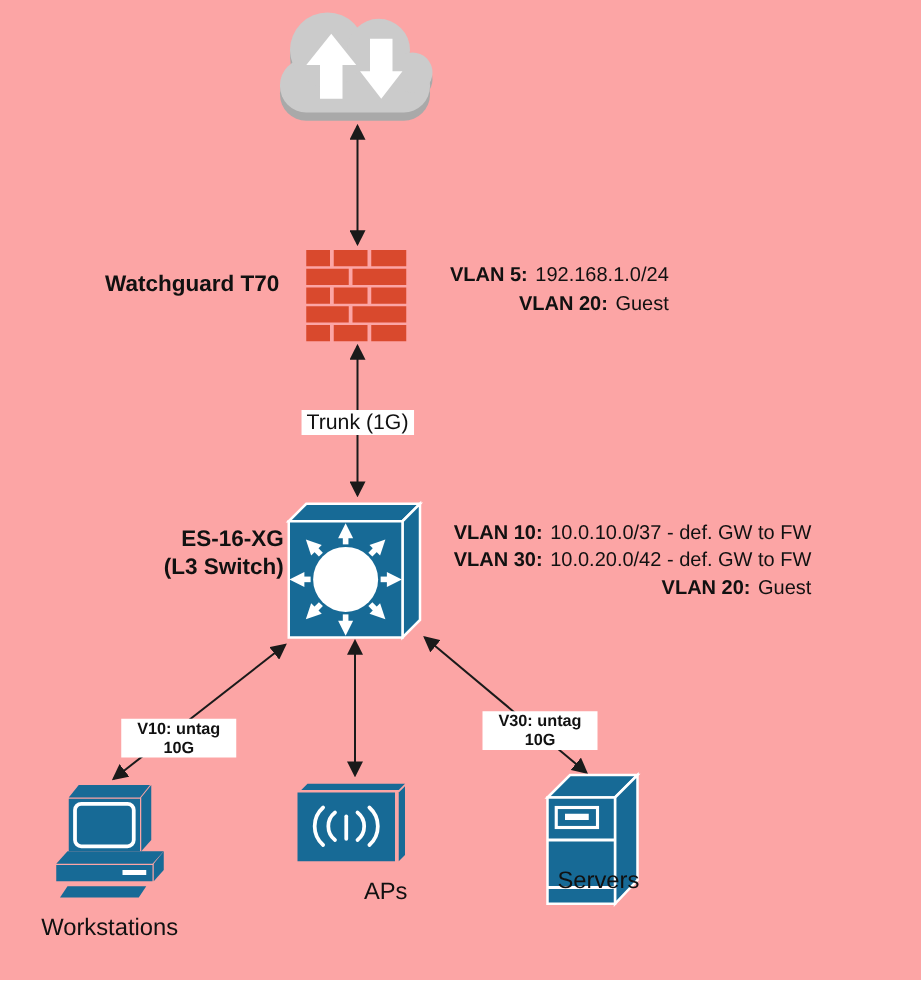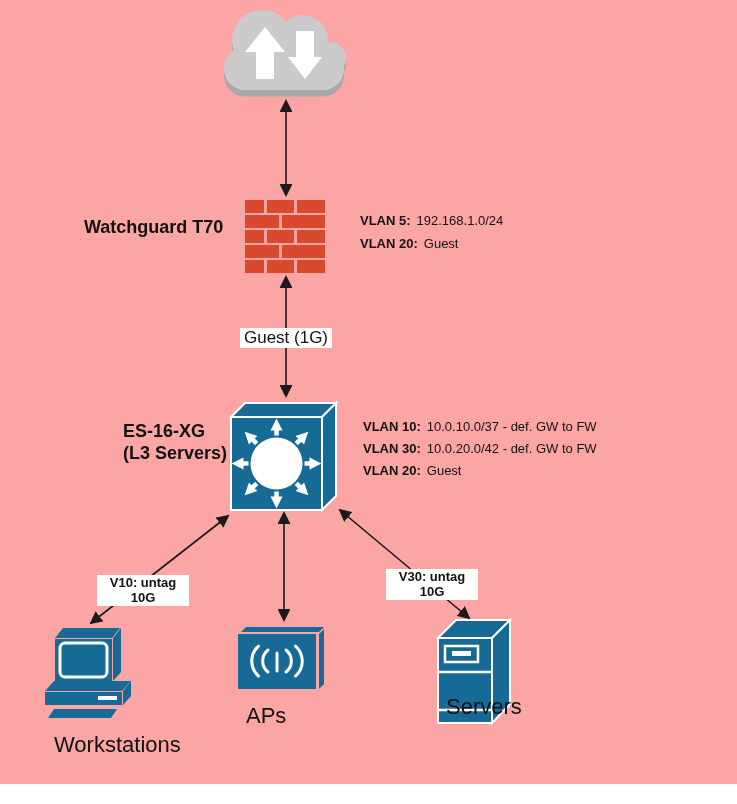--- a/index.html
+++ b/index.html
@@ -9,28 +9,28 @@
   }
   #gfx{position:absolute;inset:0;width:737px;height:804px;}
   .fill-blue{fill:var(--device-blue);}
   .fill-red{fill:var(--brick-red);}
   .fill-cloud{fill:var(--cloud-gray);}
   .fill-cloudrim{fill:var(--cloud-rim);}
   .edge-white{stroke:#ffffff;stroke-width:2;}
   .conn{stroke:var(--line-black);stroke-width:1.6;fill:none;}
   .abs{position:absolute;}
   .lbl-bold{font-size:18px;font-weight:bold;letter-spacing:0;white-space:nowrap;}
-  .vlanrow{font-size:13px;line-height:23px;white-space:nowrap;}
+  .vlanrow{font-size:16px;line-height:23px;white-space:nowrap;text-align:right;}
   .vlanrow .b{font-weight:bold;}
   .vlanrow .v{margin-left:6px;}
   .sw-vlans .vlanrow{line-height:22px;}
   .trunk-lbl{font-size:17px;background:#fff;padding:0 4px;white-space:nowrap;}
   .linklbl{font-size:13px;font-weight:bold;line-height:14.5px;text-align:center;background:#fff;padding:1px 0;}
-  .devlbl{font-size:22px;white-space:nowrap;}
-  .center{text-align:left;}
+  .devlbl{font-size:19px;white-space:nowrap;}
+  .center{text-align:right;}
 </style>
 </head>
 <body>
 
 <div id="canvas">
 
   <svg id="gfx" viewBox="0 0 737 804" xmlns="http://www.w3.org/2000/svg">
     <defs>
       <marker id="ah" viewBox="0 0 10 10" refX="8.5" refY="5" markerWidth="8" markerHeight="8" orient="auto-start-reverse">
         <path d="M0,0 L10,5 L0,10 z" fill="#1A1A1A"></path>
@@ -169,41 +169,41 @@
     </g>
   </svg>
 
   <div class="abs lbl-bold" style="left:84px;top:217px;">Watchguard T70</div>
 
   <div class="abs" style="left:360px;top:209px;">
     <div class="vlanrow"><span class="b">VLAN 5:</span><span class="v">192.168.1.0/24</span></div>
     <div class="vlanrow"><span class="b">VLAN 20:</span><span class="v">Guest</span></div>
   </div>
 
-  <div class="abs trunk-lbl" style="left:286px;top:328px;transform:translateX(-50%);">Guest (1G)</div>
+  <div class="abs trunk-lbl" style="left:286px;top:328px;transform:translateX(-50%);">Trunk (1G)</div>
 
   <div class="abs lbl-bold center" style="left:123px;top:420px;width:104px;line-height:22px;">
     <div>ES-16-XG</div>
-    <div>(L3 Servers)</div>
+    <div>(L3 Switch)</div>
   </div>
 
   <div class="abs sw-vlans" style="left:363px;top:416px;">
     <div class="vlanrow"><span class="b">VLAN 10:</span><span class="v">10.0.10.0/37 - def. GW to FW</span></div>
     <div class="vlanrow"><span class="b">VLAN 30:</span><span class="v">10.0.20.0/42 - def. GW to FW</span></div>
     <div class="vlanrow"><span class="b">VLAN 20:</span><span class="v">Guest</span></div>
   </div>
 
   <div class="abs linklbl" style="left:97px;top:575px;width:92px;">
     <div>V10: untag</div>
     <div>10G</div>
   </div>
 
 
   <div class="abs linklbl" style="left:386px;top:569px;width:92px;">
     <div>V30: untag</div>
     <div>10G</div>
   </div>
 
-  <div class="abs devlbl" style="left:33px;top:732px;margin-left:21px;">Workstations</div>
+  <div class="abs devlbl" style="left:33px;top:732px;">Workstations</div>
   <div class="abs devlbl center" style="left:246px;top:703px;width:80px;">APs</div>
   <div class="abs devlbl" style="left:446px;top:694px;">Servers</div>
 
 </div>
 
 </body></html>

